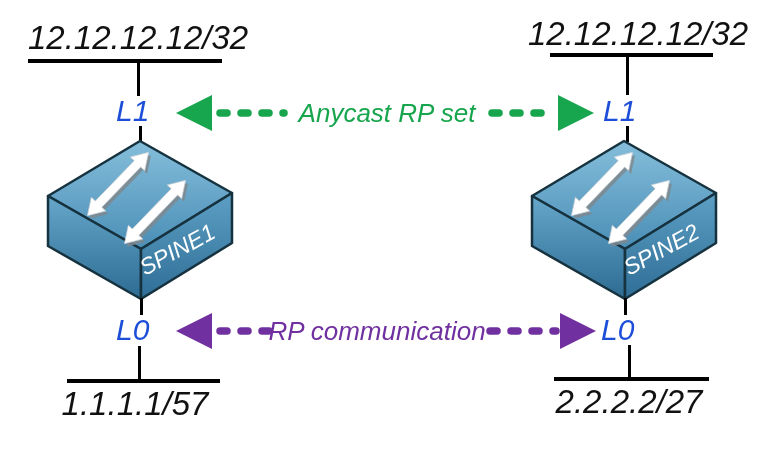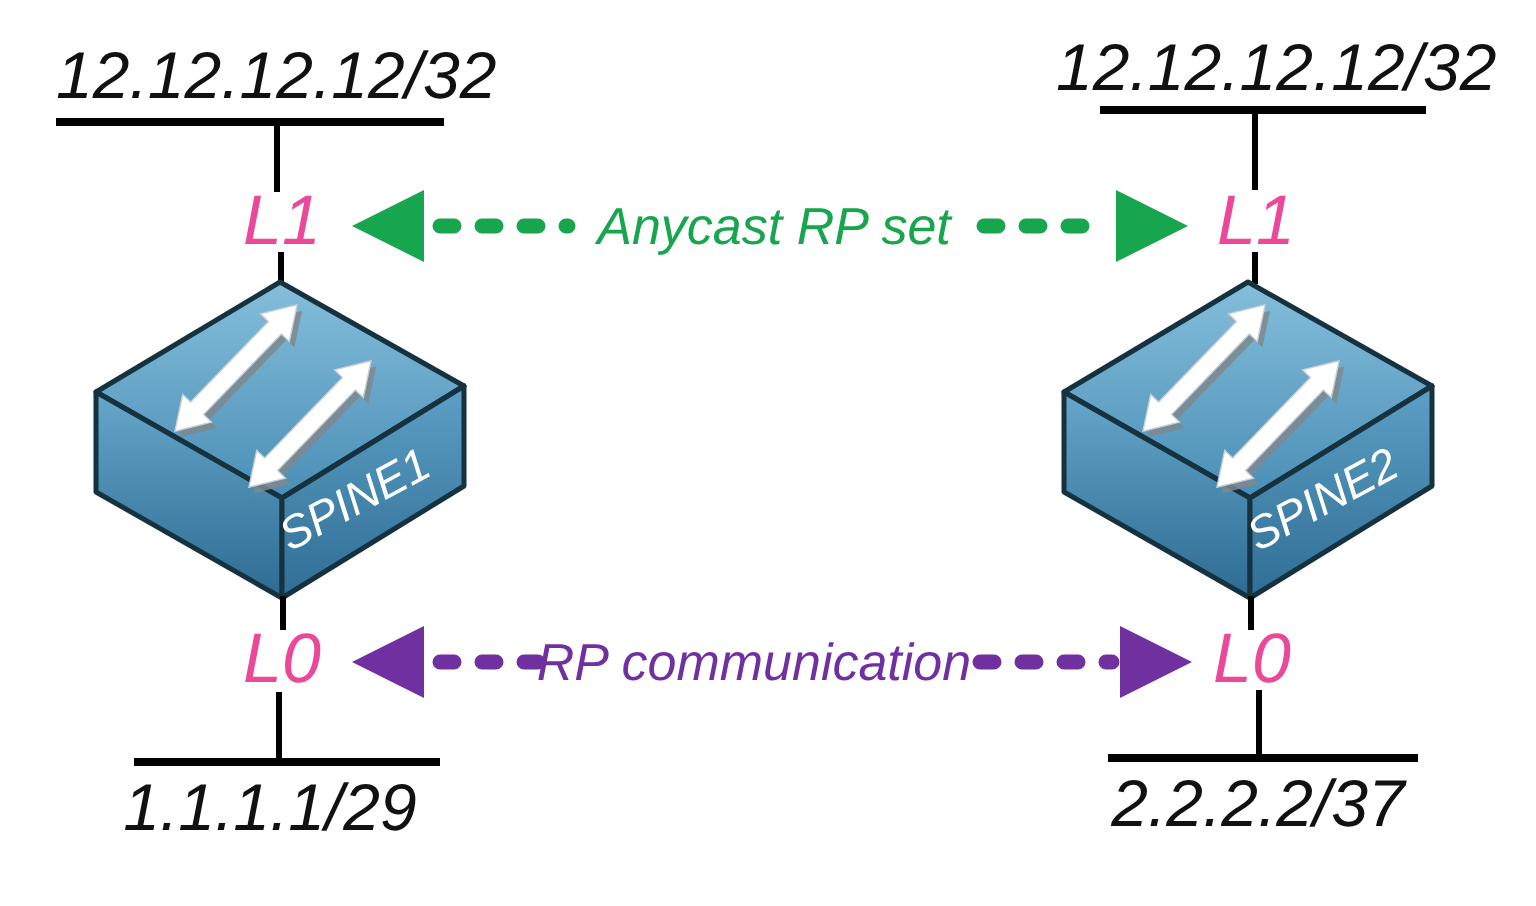--- a/index.html
+++ b/index.html
@@ -1,20 +1,20 @@
 <!DOCTYPE html>
 <html><head>
 <meta charset="utf-8">
 <style>
   html,body{margin:0;padding:0;background:#ffffff;}
   body{font-family:"Liberation Sans", sans-serif;}
   #canvas{position:relative;width:768px;height:453px;background:#ffffff;overflow:hidden;font-style:italic;}
   .abs{position:absolute;}
   .ip-label{font-size:33px;color:#111111;text-align:center;white-space:nowrap;line-height:34px;}
-  .if-label{font-size:35px;color:#ec4899;text-align:center;white-space:nowrap;line-height:31px;}
+  .if-label{font-size:30px;color:#1d4ed8;text-align:left;white-space:nowrap;line-height:31px;}
   .hline{background:#000000;height:4px;}
   .vline{background:#000000;width:3px;}
   svg{display:block;}
   svg text{font-family:"Liberation Sans", sans-serif;}
 </style>
 </head>
 <body>
 
 <div id="canvas">
 
@@ -103,19 +103,19 @@
   <svg class="abs" style="left:170px;top:308px;" width="430" height="46" viewBox="0 0 430 46">
     <polygon points="6,23 42,5 42,41" fill="#7030a0"></polygon>
     <polygon points="426,23 390,5 390,41" fill="#7030a0"></polygon>
     <line x1="50" y1="23" x2="100" y2="23" stroke="#7030a0" stroke-width="7.5" stroke-linecap="round" stroke-dasharray="7 14"></line>
     <line x1="320" y1="23" x2="386" y2="23" stroke="#7030a0" stroke-width="7.5" stroke-linecap="round" stroke-dasharray="7 14"></line>
     <text x="207" y="32" text-anchor="middle" font-size="26" fill="#7030a0">RP communication</text>
   </svg>
 
   <div class="abs vline" style="left:138px;top:346px;height:34px;"></div>
   <div class="abs hline" style="left:67px;top:379px;width:153px;"></div>
-  <div class="abs ip-label" style="left:35px;top:387px;width:200px;">1.1.1.1/29</div>
+  <div class="abs ip-label" style="left:35px;top:387px;width:200px;">1.1.1.1/57</div>
 
   <div class="abs vline" style="left:628px;top:345px;height:33px;"></div>
   <div class="abs hline" style="left:554px;top:377px;width:155px;"></div>
-  <div class="abs ip-label" style="left:529px;top:385px;width:200px;">2.2.2.2/37</div>
+  <div class="abs ip-label" style="left:529px;top:385px;width:200px;">2.2.2.2/27</div>
 
 </div>
 
 </body></html>

